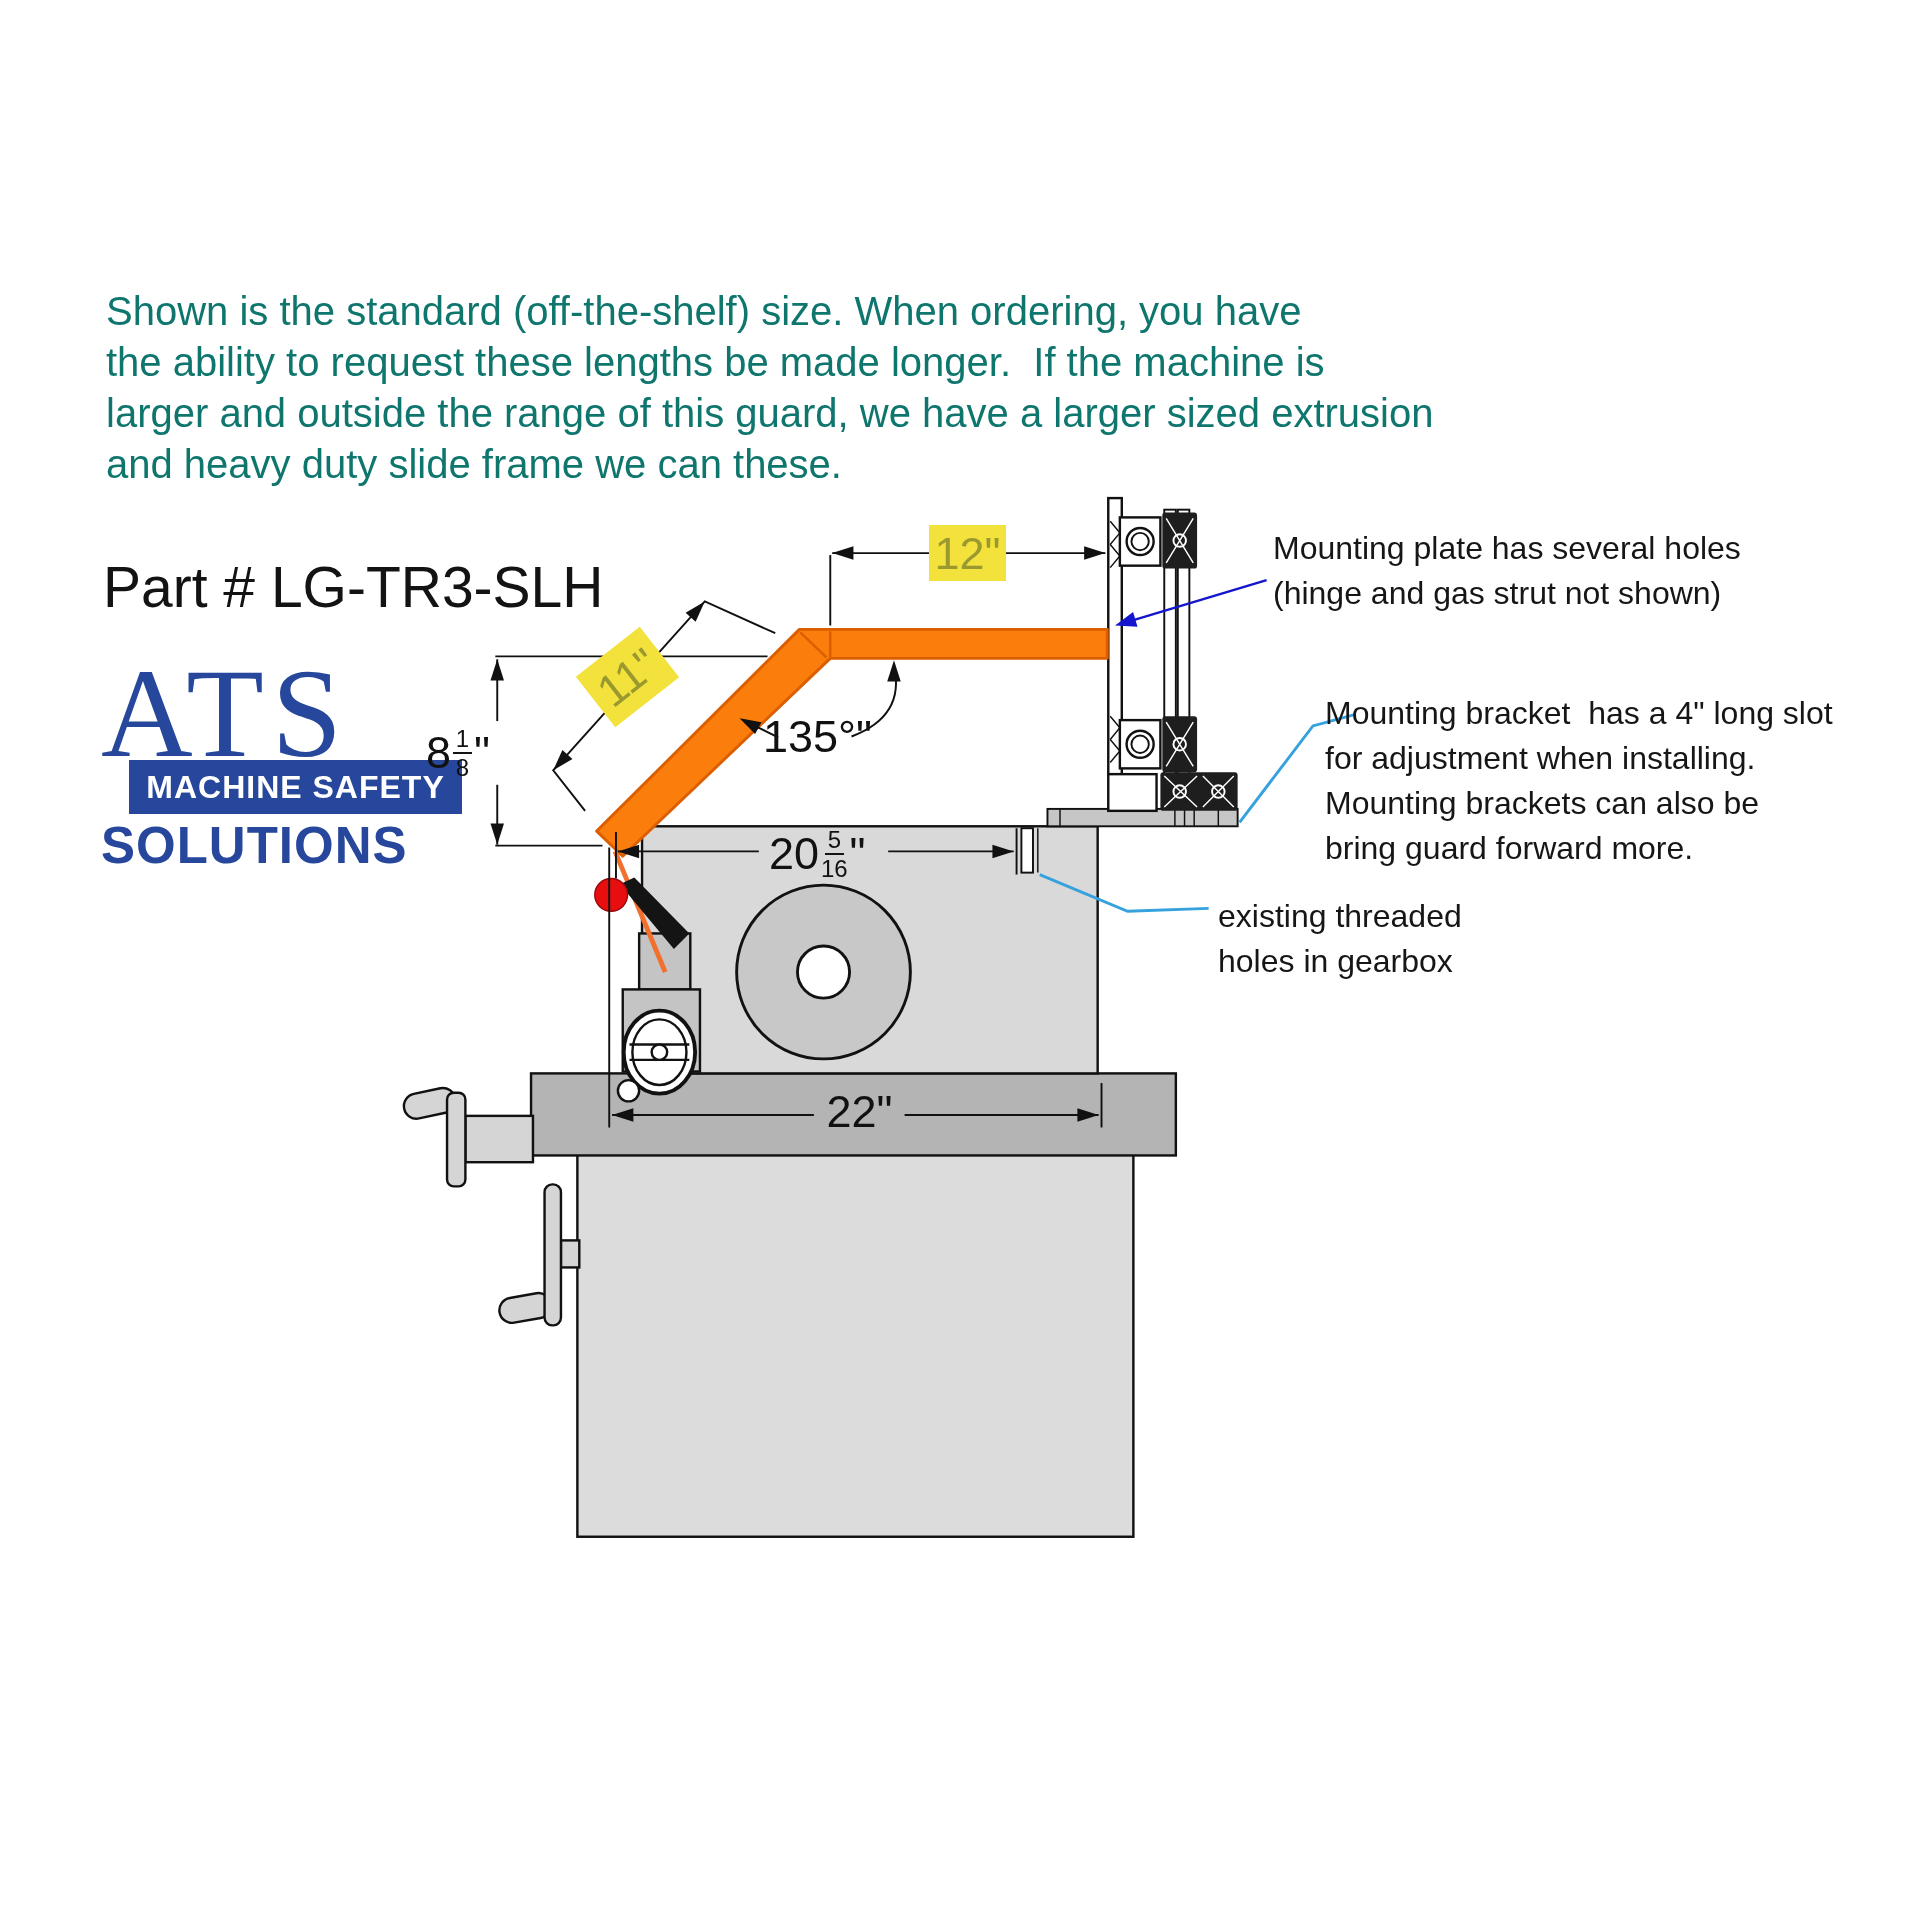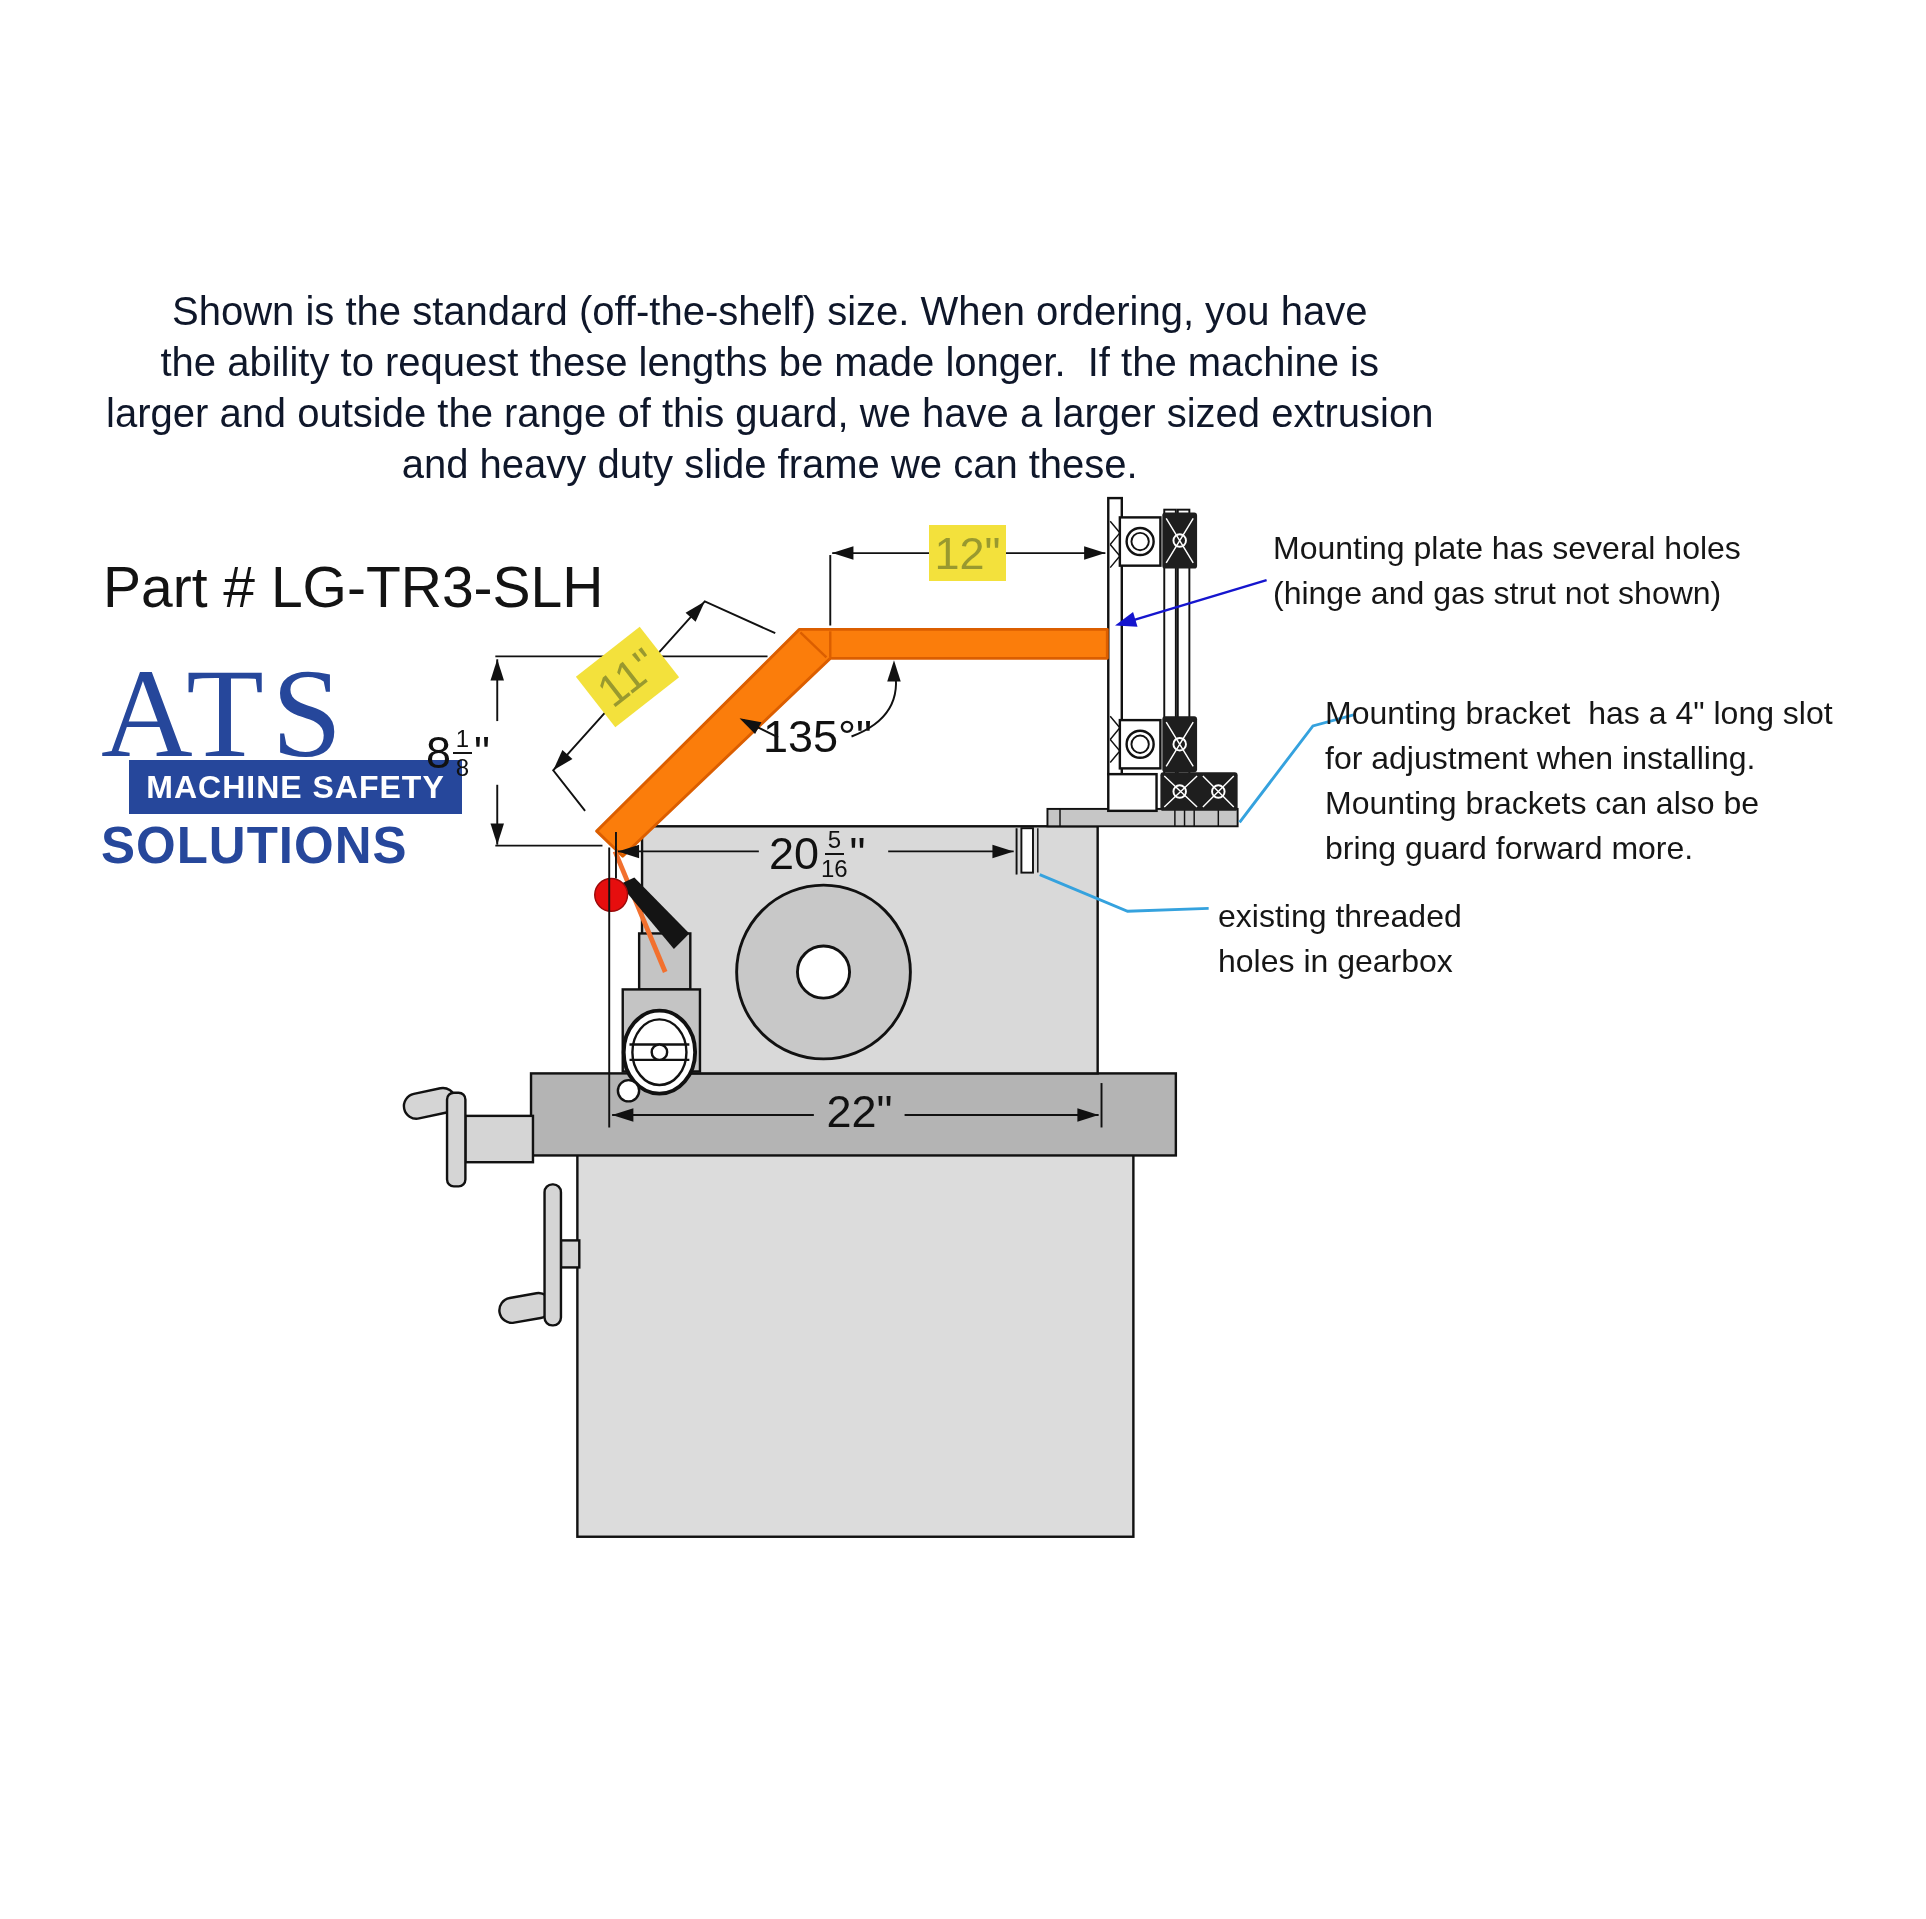--- a/index.html
+++ b/index.html
@@ -1,20 +1,20 @@
 <!DOCTYPE html>
 <html><head>
 <meta charset="utf-8">
 <style>
   html,body{margin:0;padding:0;background:#ffffff;}
   .canvas{position:relative;width:1926px;height:1919px;background:#ffffff;overflow:hidden;
           font-family:"Liberation Sans", sans-serif;color:#1b1b1b;}
   svg{position:absolute;left:0;top:0;}
   .abs{position:absolute;line-height:1;}
-  .intro{position:absolute;left:106px;top:286px;font-size:40px;line-height:51px;color:#0f172a;text-align:center;}
+  .intro{position:absolute;left:106px;top:286px;font-size:40px;line-height:51px;color:#0f766e;}
   .intro div{white-space:pre;}
   .part{position:absolute;left:103px;top:554px;font-size:57px;color:#131313;}
   .logo-ats{position:absolute;left:101px;top:641px;width:333px;text-align:left;
             font-family:"Liberation Serif", serif;font-size:127px;color:#26479B;letter-spacing:7.7px;}
   .logo-banner{position:absolute;left:101px;top:760px;width:333px;height:54px;background:#26479B;
                display:flex;align-items:center;justify-content:center;
                color:#ffffff;font-weight:bold;font-size:32px;letter-spacing:1px;margin-left:28px;}
   .logo-sub{position:absolute;left:101px;top:816px;width:333px;text-align:left;
             color:#26479B;font-weight:bold;font-size:51px;letter-spacing:1px;}
   .dim{position:absolute;color:#111;font-size:45px;line-height:1;}

